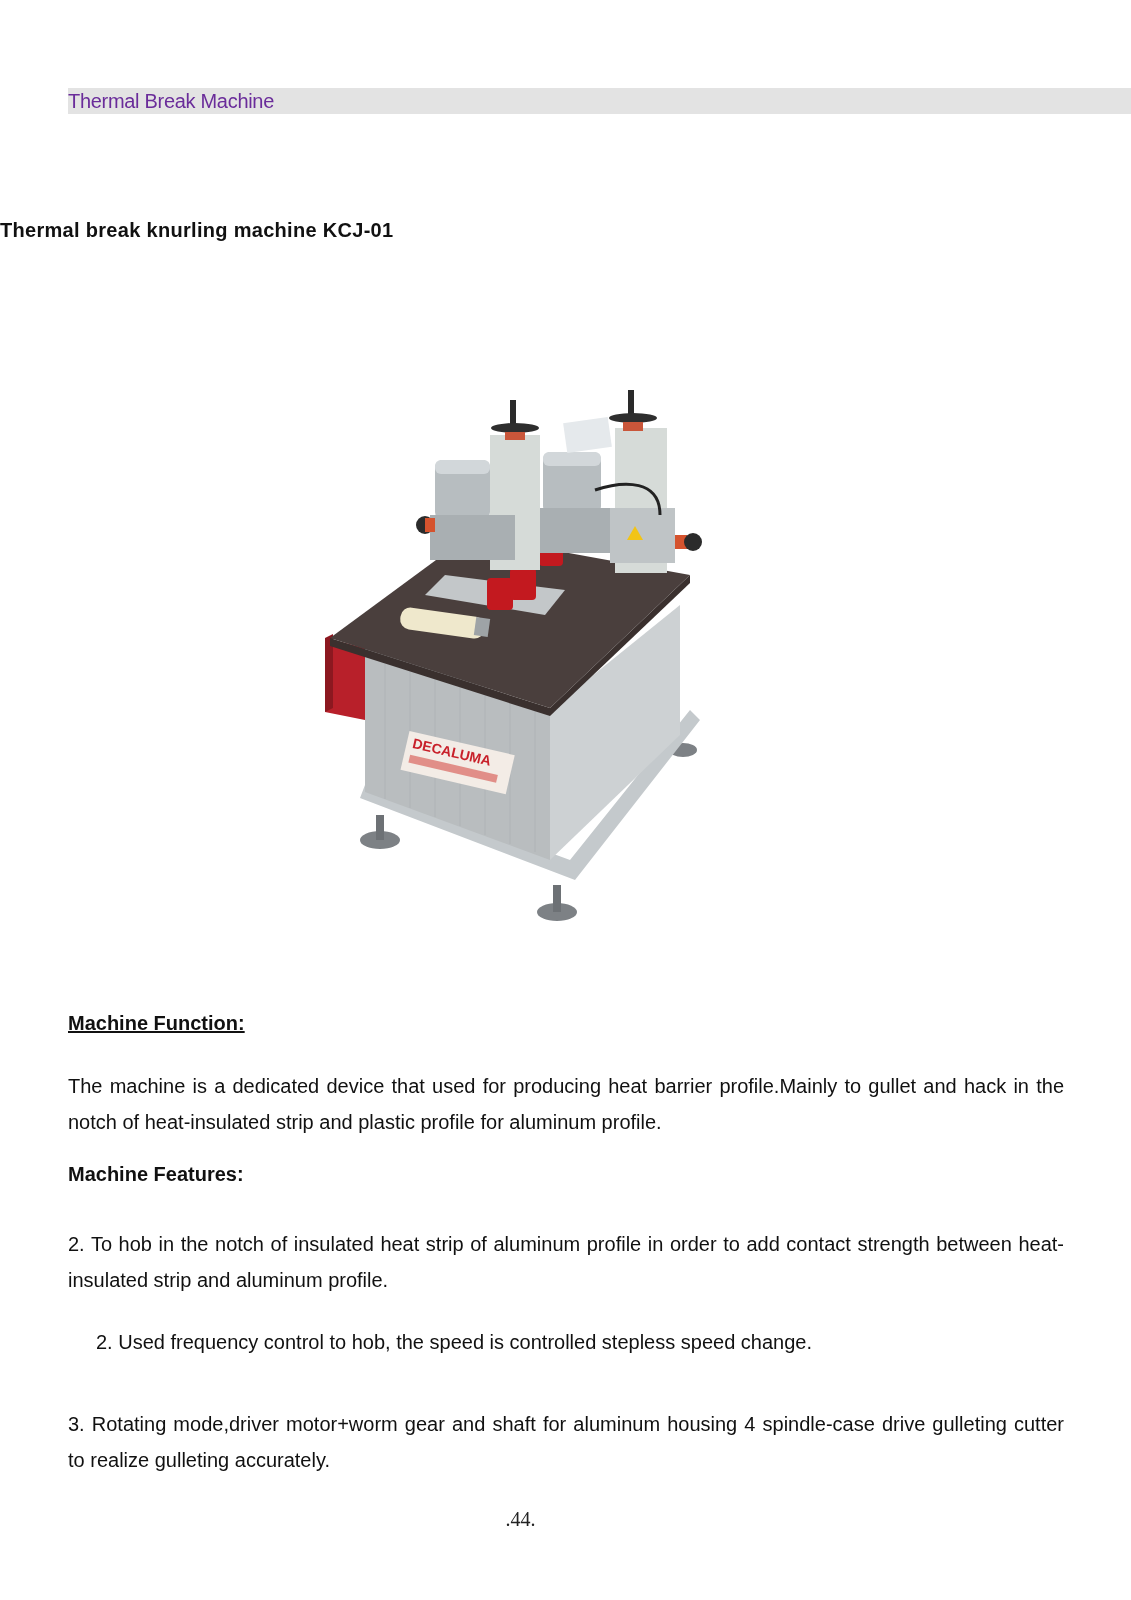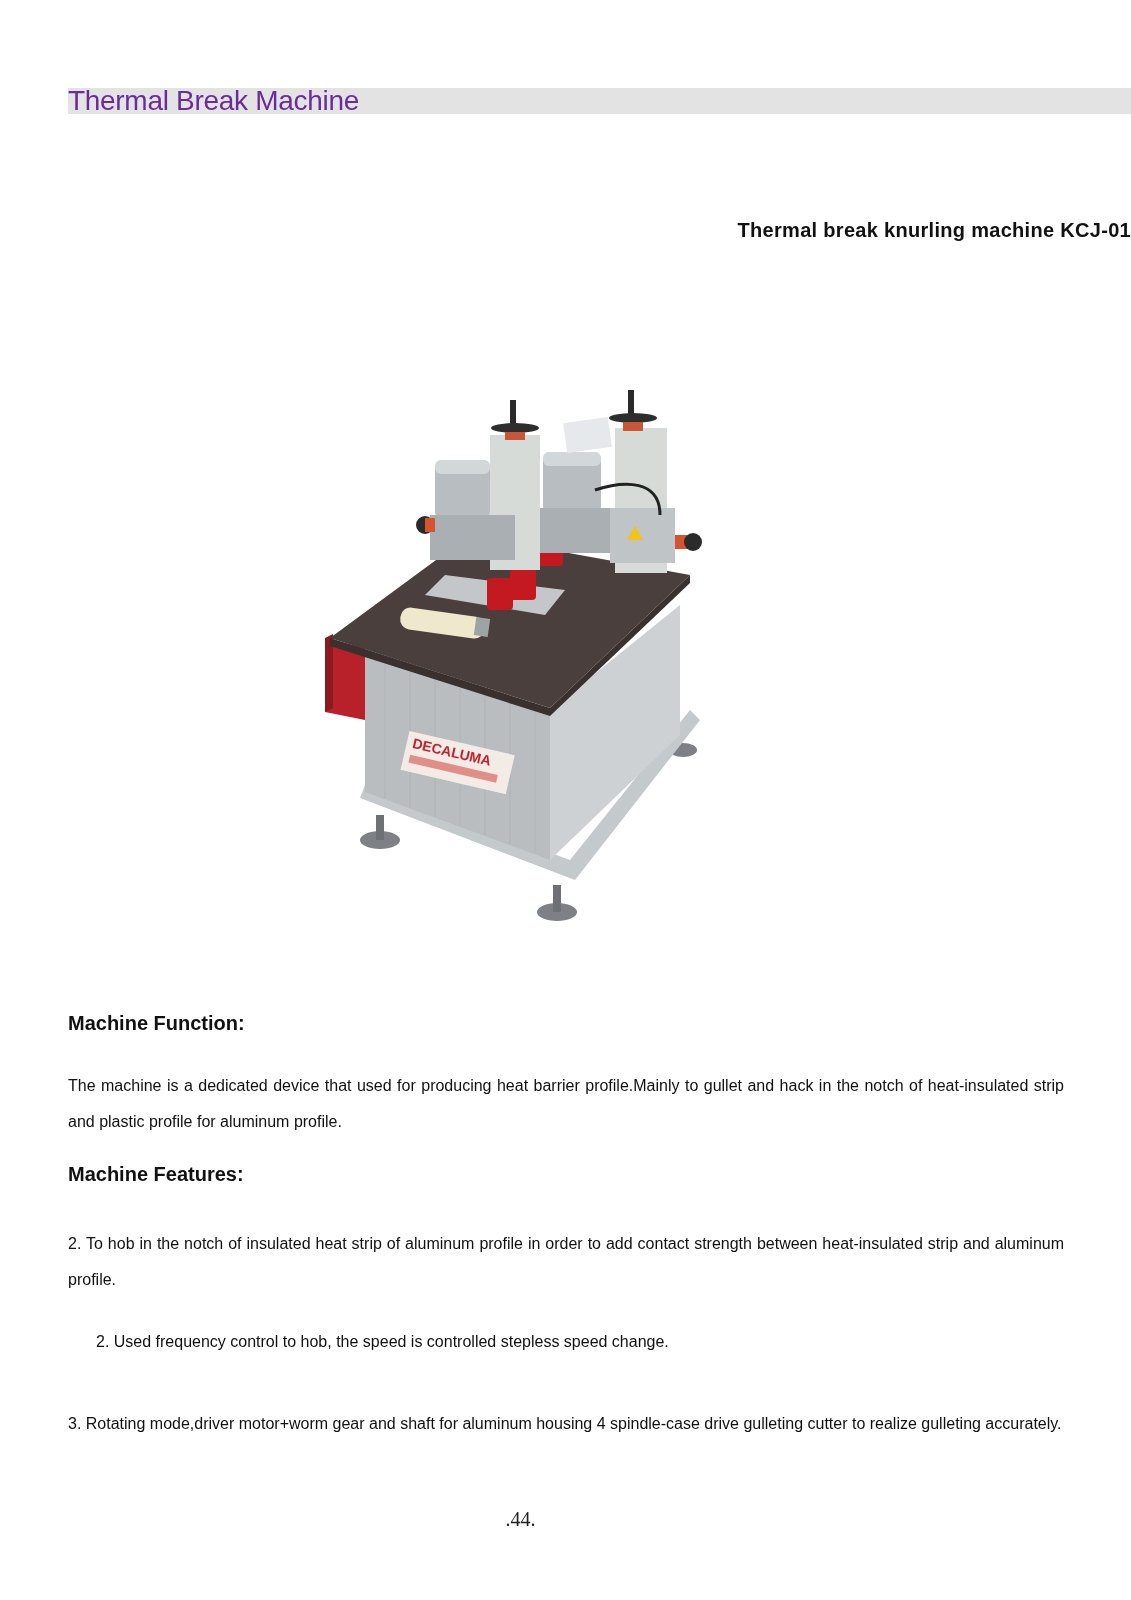--- a/index.html
+++ b/index.html
@@ -1,26 +1,26 @@
 <!DOCTYPE html>
 <html><head>
 <meta charset="utf-8">
 <style>
   html, body { margin:0; padding:0; background:#ffffff; }
   body { width:1131px; height:1600px; position:relative; overflow:hidden;
          font-family:"Liberation Sans", "DejaVu Sans", sans-serif; color:#111; }
   .header-bar { position:absolute; left:68px; top:88px; width:1063px; height:26px;
                 background:#e3e3e3; }
-  .header-text { position:absolute; left:68px; top:89px; font-size:28px; line-height:24px;
+  .header-text { position:absolute; left:68px; top:89px; font-size:20px; line-height:24px;
                  color:#6a2c9a; letter-spacing:-0.3px; }
-  .doc-title { position:absolute; left:0; width:1131px; top:219px; text-align:right;
+  .doc-title { position:absolute; left:0; width:1131px; top:219px; text-align:left;
                font-size:20px; font-weight:bold; letter-spacing:0.3px; color:#111; }
   .figure { position:absolute; left:325px; top:390px; width:395px; height:560px; }
   .section-heading { position:absolute; left:68px; font-size:20px; font-weight:bold; color:#111; }
-  .para { position:absolute; left:68px; width:1000px; font-size:16px; line-height:36px;
+  .para { position:absolute; left:68px; width:1000px; font-size:20px; line-height:36px;
           text-align:justify; color:#111; }
   .page-num { position:absolute; left:0; width:1041px; top:1508px; text-align:center;
               font-family:"Liberation Serif", "DejaVu Serif", serif; font-size:20px; color:#222; }
 </style>
 </head>
 <body>
 
 <div class="header-bar"></div>
 <div class="header-text">Thermal Break Machine</div>
 
@@ -95,21 +95,21 @@
     <path d="M270,100 C300,90 335,90 335,125" stroke="#222" stroke-width="3" fill="none"></path>
     <rect x="350" y="145" width="12" height="14" fill="#d5532e"></rect>
     <circle cx="368" cy="152" r="9" fill="#2b2b2b"></circle>
 
     <rect x="303" y="0" width="6" height="25" fill="#2a2a2a"></rect>
     <ellipse cx="308" cy="28" rx="24" ry="5" fill="#2e2e2e"></ellipse>
     <rect x="298" y="32" width="20" height="9" fill="#c9563a"></rect>
   </svg>
 </div>
 
-<div class="section-heading" style="top:1012px;">Machine Function:</div>
+<div class="section-heading" style="top:1012px;text-decoration:underline;">Machine Function:</div>
 <div class="para" style="top:1068px; width:996px;">The machine is a dedicated device that used for producing heat barrier profile.Mainly to gullet and hack in the notch of heat-insulated strip and plastic profile for aluminum profile.</div>
 
 <div class="section-heading" style="top:1163px;">Machine Features:</div>
 <div class="para" style="top:1226px; width:996px;">2. To hob in the notch of insulated heat strip of aluminum profile in order to add contact strength between heat-insulated strip and aluminum profile.</div>
 <div class="para" style="top:1324px; width:996px;margin-left:28px;">2. Used frequency control to hob, the speed is controlled stepless speed change.</div>
 <div class="para" style="top:1387px; width:996px;margin-top:19px;">3. Rotating mode,driver motor+worm gear and shaft for aluminum housing 4 spindle-case drive gulleting cutter to realize gulleting accurately.</div>
 
 <div class="page-num">.44.</div>
 
 </body></html>

